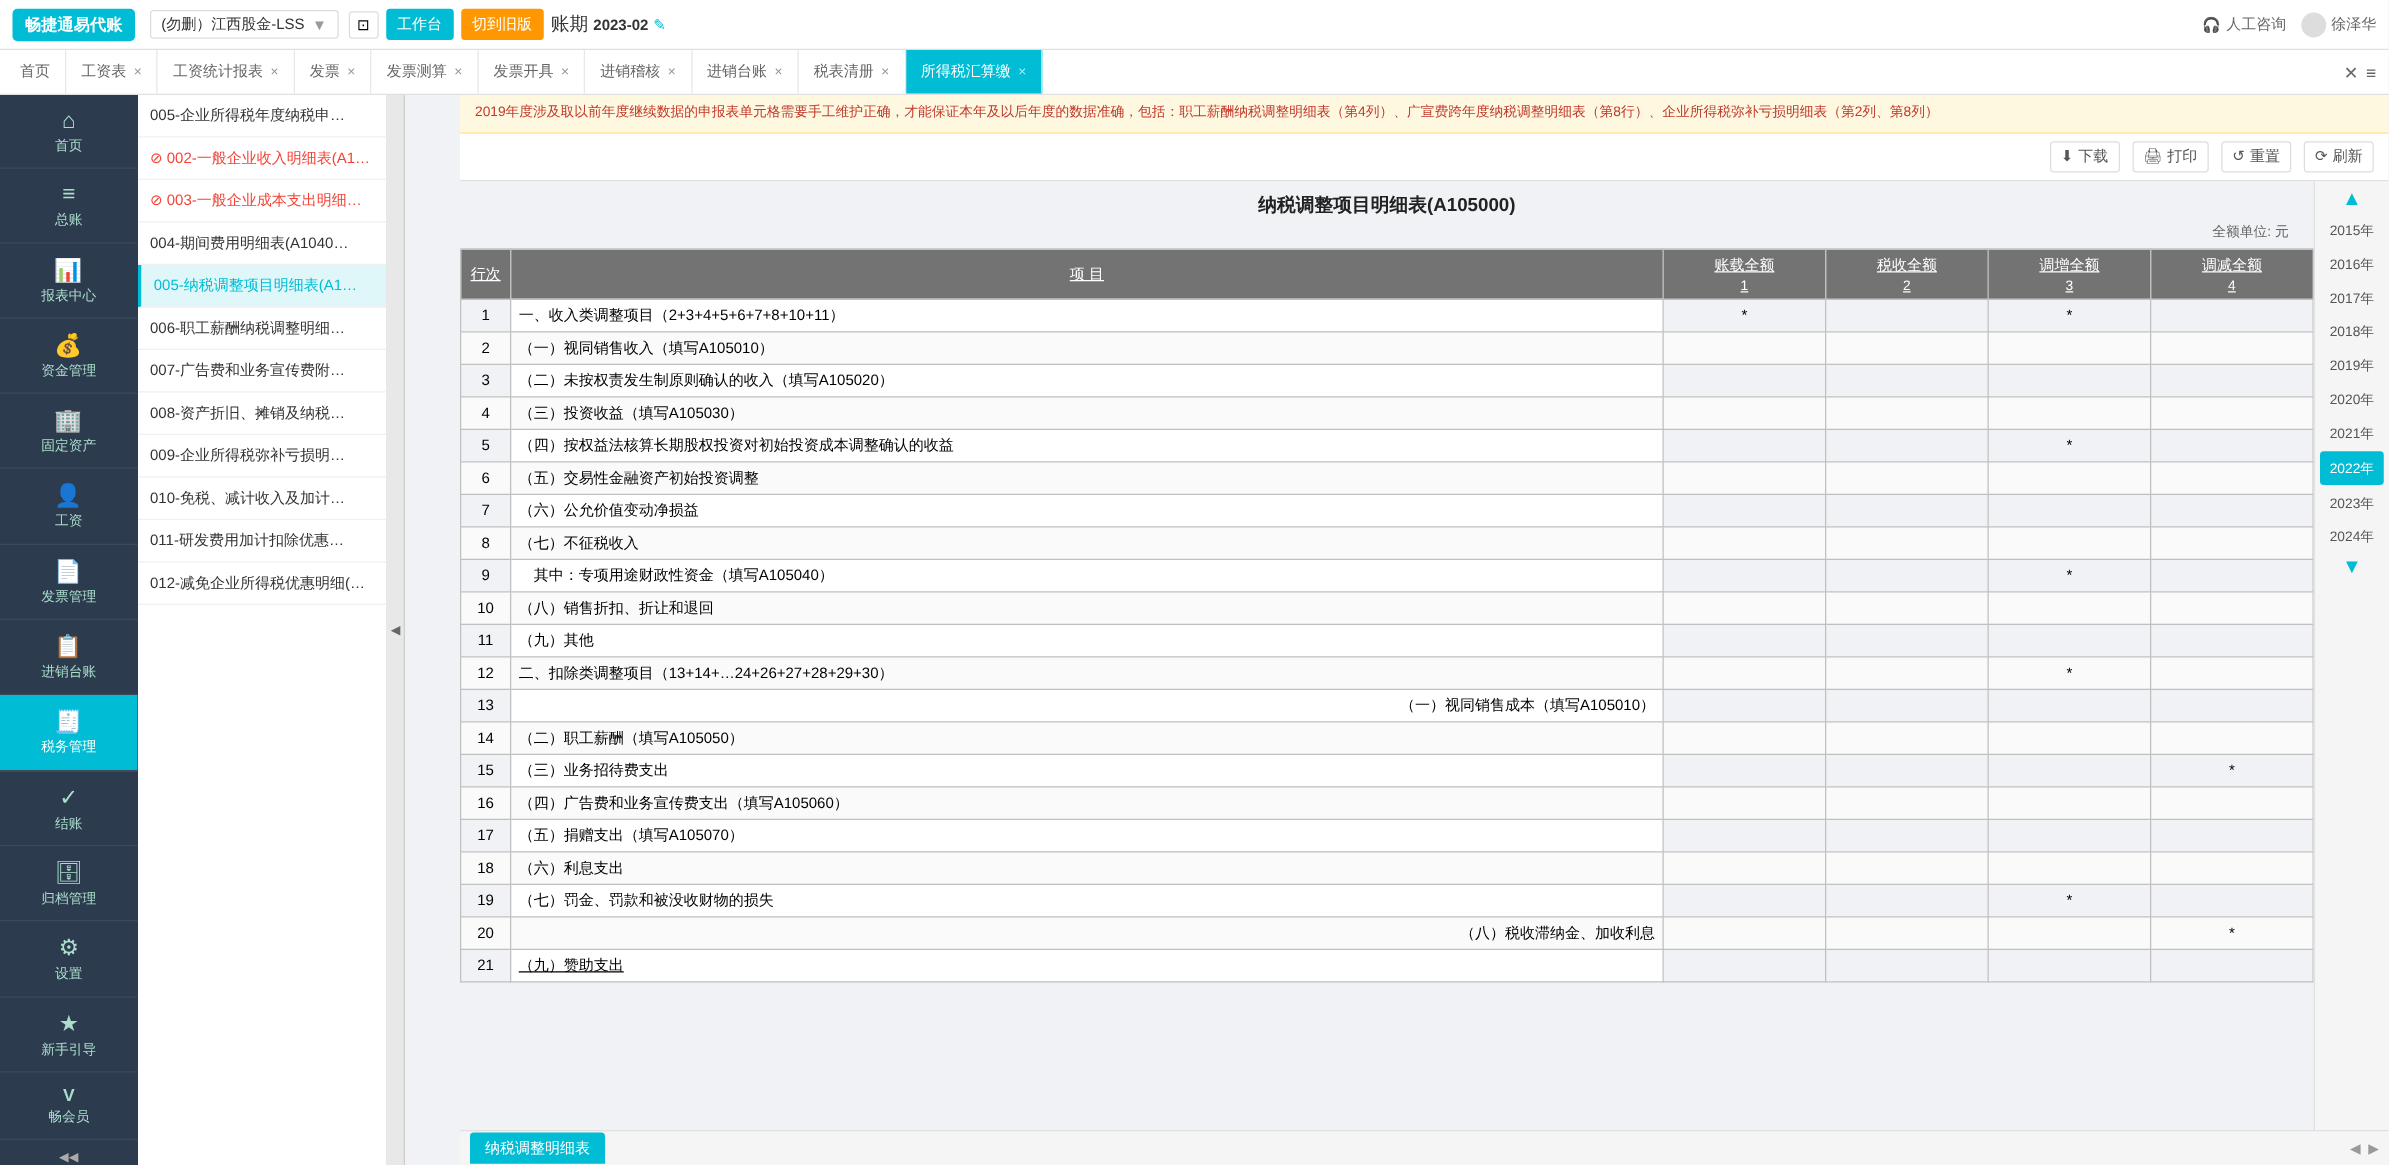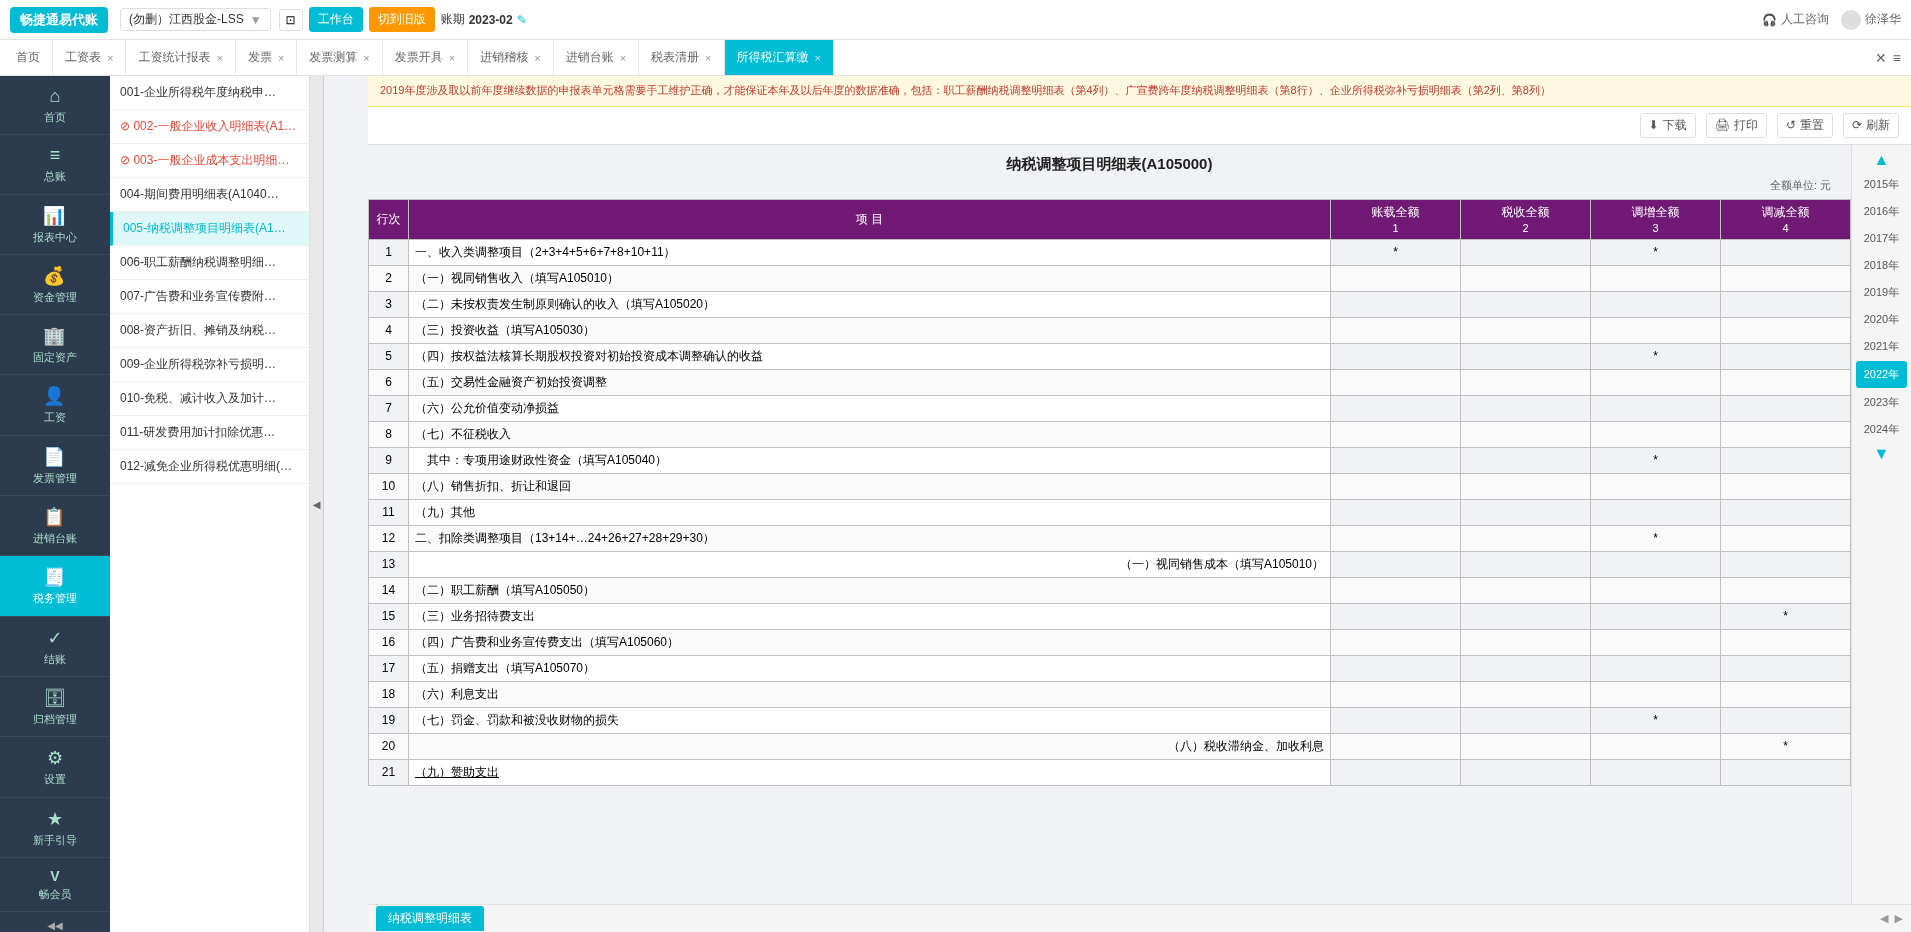--- a/index.html
+++ b/index.html
@@ -6,21 +6,21 @@
     body { font-family: 'Microsoft YaHei', '微软雅黑', Arial, sans-serif; font-size: 12px; background: #f0f2f5; display: flex; flex-direction: column; height: 932px; overflow: hidden; }
 
     
     .top-bar { display: flex; align-items: center; background: #fff; height: 40px; padding: 0 10px; border-bottom: 1px solid #e0e0e0; flex-shrink: 0; }
     .logo { background: #00bcd4; color: #fff; font-size: 13px; font-weight: bold; padding: 4px 10px; border-radius: 4px; margin-right: 12px; white-space: nowrap; }
     .company-selector { display: flex; align-items: center; border: 1px solid #ddd; border-radius: 3px; padding: 2px 8px; font-size: 12px; color: #333; margin-right: 8px; cursor: pointer; }
     .company-selector .arrow { margin-left: 6px; color: #999; }
     .top-btn { background: #fff; border: 1px solid #ddd; border-radius: 3px; padding: 3px 8px; cursor: pointer; margin-right: 6px; font-size: 12px; }
     .top-btn.primary { background: #00bcd4; color: #fff; border-color: #00bcd4; }
     .top-btn.warning { background: #ff9800; color: #fff; border-color: #ff9800; }
-    .period-label { font-size: 12px; color: #333; margin-right: 4px; }
+    .period-label { font-size: 15px; color: #333; margin-right: 4px; }
     .period-value { font-size: 12px; color: #333; font-weight: bold; }
     .top-right { margin-left: auto; display: flex; align-items: center; gap: 12px; }
     .top-right-item { font-size: 12px; color: #666; cursor: pointer; display: flex; align-items: center; gap: 4px; }
     .avatar-icon { width: 20px; height: 20px; background: #ddd; border-radius: 50%; display: inline-block; }
 
     
     .tab-bar { display: flex; align-items: center; background: #fff; height: 36px; border-bottom: 1px solid #e0e0e0; flex-shrink: 0; padding: 0 4px; overflow: hidden; }
     .tab-item { display: flex; align-items: center; padding: 0 12px; height: 100%; border-right: 1px solid #e8e8e8; font-size: 12px; color: #666; cursor: pointer; white-space: nowrap; flex-shrink: 0; }
     .tab-item.active { background: #00bcd4; color: #fff; }
     .tab-close { margin-left: 6px; font-size: 11px; color: inherit; opacity: 0.7; }
@@ -56,21 +56,21 @@
     .year-item.active { background: #00bcd4; color: #fff; border-radius: 3px; margin: 1px 4px; width: calc(100% - 8px); }
     .year-nav-btn { font-size: 16px; color: #00bcd4; cursor: pointer; padding: 2px; }
 
     
     .table-area { flex: 1; overflow: auto; padding: 0; }
     .form-title { text-align: center; font-size: 15px; font-weight: bold; color: #222; padding: 10px 0 4px 0; }
     .form-subtitle { text-align: right; font-size: 11px; color: #666; padding: 0 20px 6px 0; }
 
     table.data-table { width: 100%; border-collapse: collapse; font-size: 12px; }
     table.data-table th, table.data-table td { border: 1px solid #c0c0c0; padding: 4px 6px; text-align: center; vertical-align: middle; white-space: nowrap; }
-    table.data-table th { background: #701a75; color: #fff; font-weight: normal; }
+    table.data-table th { background: #737373; color: #fff; font-weight: normal; text-decoration: underline; }
     table.data-table td.row-label { text-align: left; background: #fff; }
     table.data-table tr:nth-child(even) td { background: #fafafa; }
     table.data-table tr:nth-child(even) td.row-label { background: #fafafa; }
     .col-num { width: 40px; }
     .col-b { min-width: 280px; }
     .col-c, .col-d, .col-e, .col-f { width: 130px; }
 
     
     .bottom-tab-bar { height: 28px; background: #f5f5f5; border-top: 1px solid #e0e0e0; display: flex; align-items: center; padding: 0 8px; flex-shrink: 0; }
     .bottom-tab { padding: 4px 12px; font-size: 12px; background: #00bcd4; color: #fff; border-radius: 3px 3px 0 0; cursor: pointer; }
@@ -190,21 +190,21 @@
       <span class="sidebar-icon" style="font-weight:bold;font-size:14px;">V</span>
       <span class="sidebar-label">畅会员</span>
     </div>
     <div style="margin-top:auto;padding:8px 4px;text-align:center;color:#aaa;font-size:10px;cursor:pointer;">
       <span>◀◀</span>
       <div>取消固定</div>
     </div>
   </div>
 
   <div class="sub-sidebar">
-    <div class="sub-sidebar-item">001-企业所得税年度纳税申…</div>
+    <div class="sub-sidebar-item">005-企业所得税年度纳税申…</div>
     <div class="sub-sidebar-item error">⊘ 002-一般企业收入明细表(A1…</div>
     <div class="sub-sidebar-item error">⊘ 003-一般企业成本支出明细…</div>
     <div class="sub-sidebar-item">004-期间费用明细表(A1040…</div>
     <div class="sub-sidebar-item active">005-纳税调整项目明细表(A1…</div>
     <div class="sub-sidebar-item">006-职工薪酬纳税调整明细…</div>
     <div class="sub-sidebar-item">007-广告费和业务宣传费附…</div>
     <div class="sub-sidebar-item">008-资产折旧、摊销及纳税…</div>
     <div class="sub-sidebar-item">009-企业所得税弥补亏损明…</div>
     <div class="sub-sidebar-item">010-免税、减计收入及加计…</div>
     <div class="sub-sidebar-item">011-研发费用加计扣除优惠…</div>

